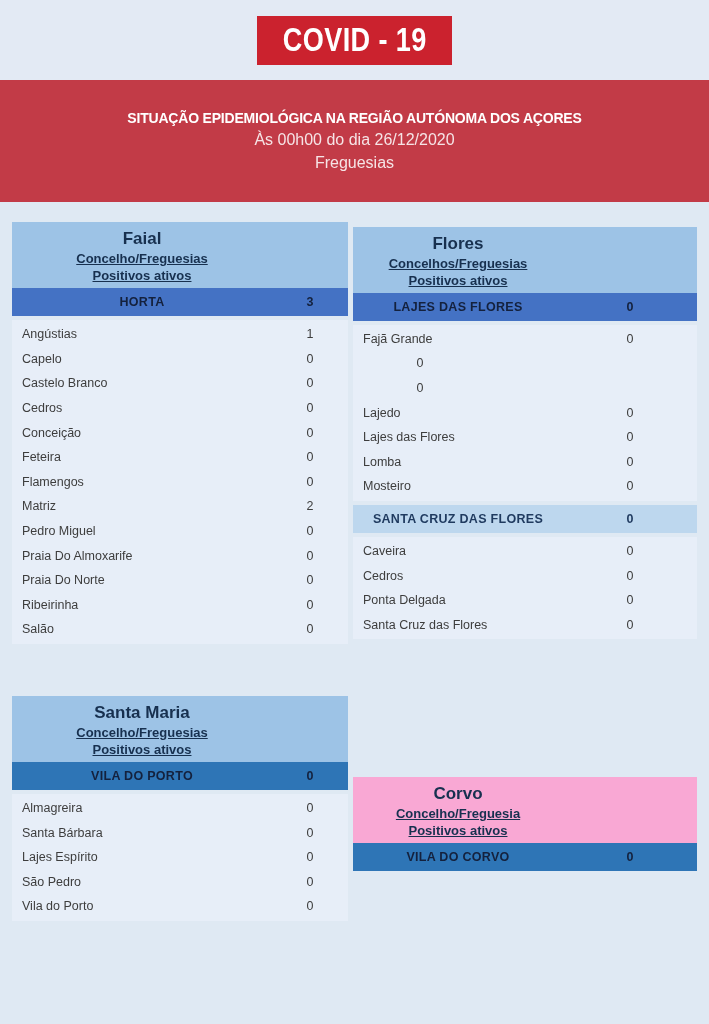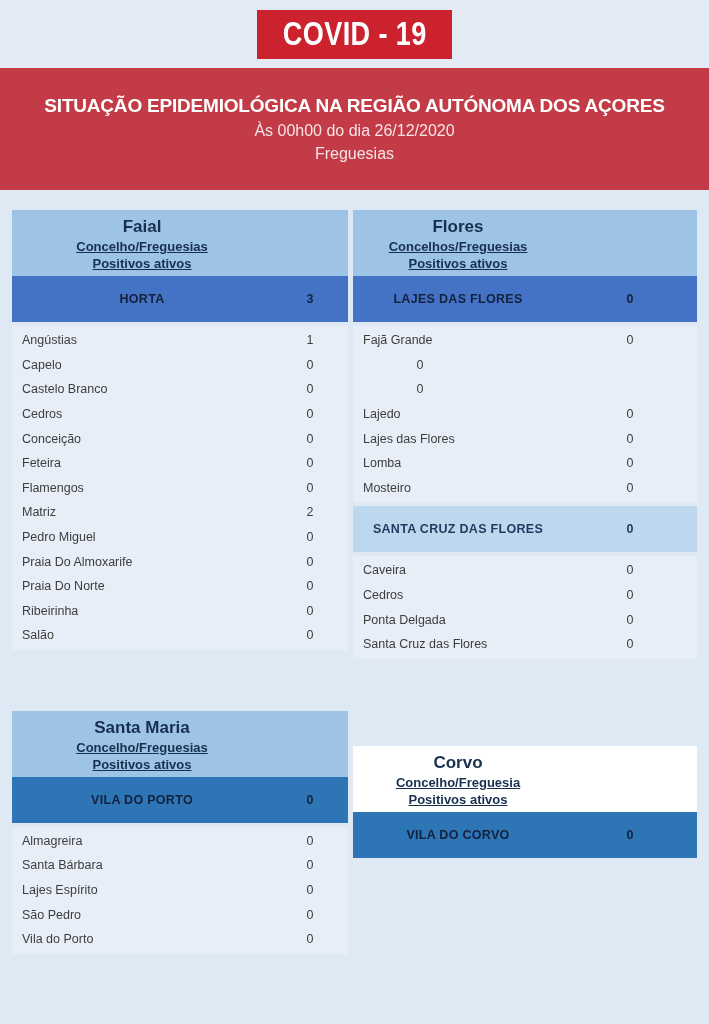--- a/index.html
+++ b/index.html
@@ -3,60 +3,60 @@
 <meta charset="utf-8">
 <style>
   html,body{margin:0;padding:0;}
   body{
     width:709px;height:1024px;
     background:#dfe9f3;
     font-family:"Liberation Sans",sans-serif;
     overflow:hidden;
   }
   .top-band{
-    height:68px;
+    height:80px;
     background:#e3eaf4;
     display:flex;justify-content:center;align-items:center;
   }
   .covid-logo{
     color:#ffffff;
     font-weight:bold;
     font-size:33px;
     line-height:1;
     padding:7px 10px 9px;
     letter-spacing:0.5px;
   }
   .covid-logo span{display:inline-block;transform:scaleX(.82);transform-origin:center;}
   .banner{
     height:122px;
     color:#ffffff;
     text-align:center;
     display:flex;flex-direction:column;justify-content:center;
     gap:5px;
   }
-  .banner .title{font-size:19px;font-weight:bold;letter-spacing:-0.2px;}
+  .banner .title{font-size:14px;font-weight:bold;letter-spacing:-0.2px;}
   .banner .sub{font-size:16px;color:#f6e4e6;}
   .banner .sub2{font-size:16px;color:#f6e4e6;}
 
-  .section{display:flex;gap:5px;padding:0 12px;margin-top:20px;align-items:flex-start;}
+  .section{display:flex;gap:5px;padding:0 12px;margin-top:20px;align-items:center;}
   .section2{margin-top:52px;}
   .table{flex:0 0 auto;}
   .t-left{width:336px;--valw:76px;}
   .t-right{width:344px;--valw:134px;}
 
   .band{box-sizing:border-box;}
   .band.head{
     text-align:center;
     padding:6px var(--valw) 4px 0;
   }
   .band.head .island{font-size:17px;font-weight:bold;color:#17304f;line-height:22px;}
   .band.head .subh{font-size:13px;font-weight:bold;color:#17304f;line-height:17px;text-decoration:underline;}
 
   .band.concelho{
-    height:46px;
+    height:28px;
     display:flex;align-items:center;
     margin-bottom:4px;
   }
   .band.concelho.light{margin-top:4px;margin-bottom:4px;}
   .band.concelho .clabel{
     flex:1;text-align:center;
     font-size:12.5px;font-weight:600;color:#14213d;letter-spacing:.3px;
   }
   .band.concelho .val{
     width:var(--valw);text-align:center;
@@ -241,21 +241,21 @@
           <div class="label">São Pedro</div>
           <div class="val">0</div>
         </div>
         <div class="row">
           <div class="label">Vila do Porto</div>
           <div class="val">0</div>
         </div>
       </div>
     </div>
   <div class="table t-right">
-      <div class="band head" style="background: #ffffff; margin-top: 35px;">
+      <div class="band head" style="background: #f9a8d4; margin-top: 35px;">
         <div class="island">Corvo</div>
         <div class="subh">Concelho/Freguesia</div>
         <div class="subh">Positivos ativos</div>
       </div>
       <div class="band concelho mid" style="background: rgb(46, 117, 182);">
         <div class="clabel">VILA DO CORVO</div>
         <div class="val">0</div>
       </div>
     </div>
 </div>

